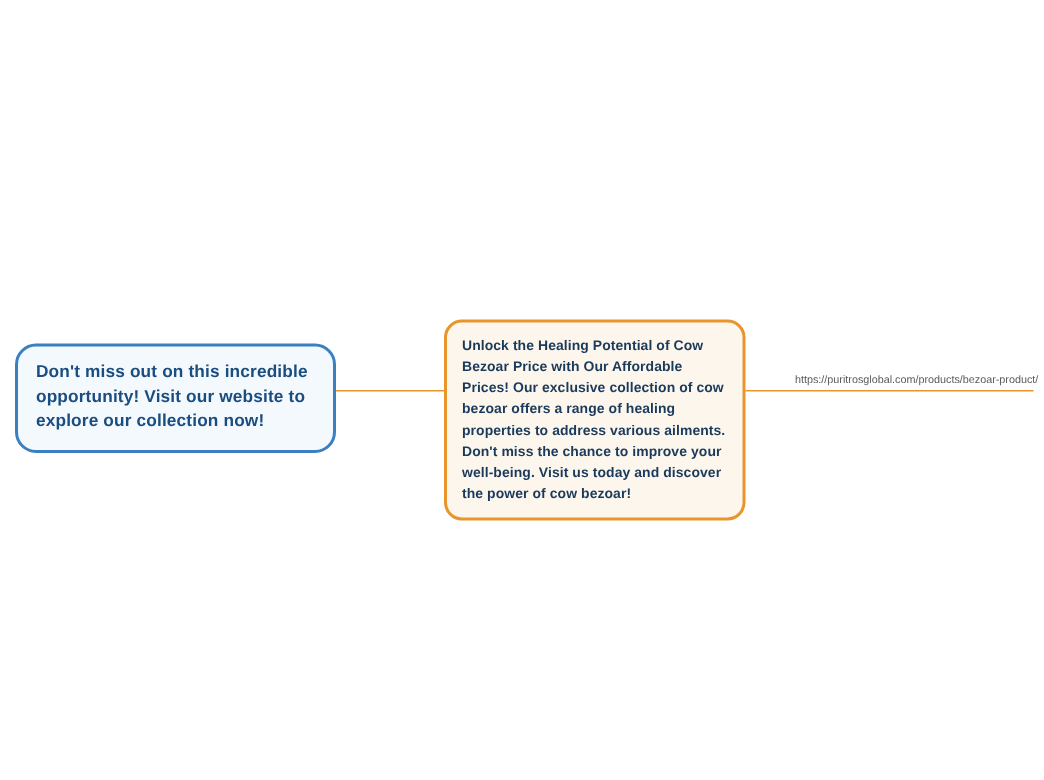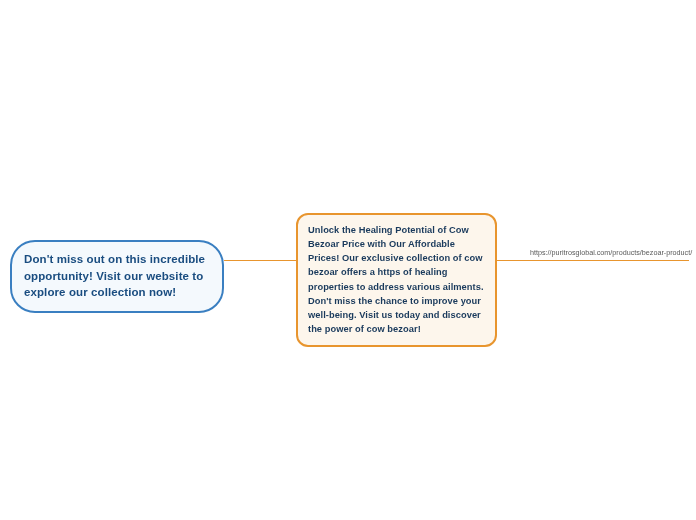--- a/index.html
+++ b/index.html
@@ -33,25 +33,25 @@
   #connector-right {
     left: 497px;
     top: 260px;
     width: 192px;
   }
 
   
   #node-left {
     position: absolute;
     left: 10px;
-    top: 240px;
+    top: 229px;
     width: 214px;
     box-sizing: border-box;
     border: 2px solid #3a7fc1;
-    border-radius: 25px;
+    border-radius: 14px;
     background: #f4f9fd;
     padding: 9px 12px 10px 12px;
   }
   #node-left .text {
     color: #1a4d80;
     font-size: 11.5px;
     font-weight: bold;
     line-height: 1.45;
     letter-spacing: 0.1px;
   }
@@ -96,20 +96,20 @@
 <div id="canvas">
 
   <div class="connector" id="connector-left"></div>
   <div class="connector" id="connector-right"></div>
 
   <div id="node-left">
     <div class="text">Don't miss out on this incredible opportunity! Visit our website to explore our collection now!</div>
   </div>
 
   <div id="node-center">
-    <div class="text">Unlock the Healing Potential of Cow Bezoar Price with Our Affordable Prices! Our exclusive collection of cow bezoar offers a https of healing properties to address various ailments. Don't miss the chance to improve your well-being. Visit us today and discover the power of cow bezoar!</div>
+    <div class="text">Unlock the Healing Potential of Cow Bezoar Price with Our Affordable Prices! Our exclusive collection of cow bezoar offers a range of healing properties to address various ailments. Don't miss the chance to improve your well-being. Visit us today and discover the power of cow bezoar!</div>
   </div>
 
   <div id="node-url">
     <div class="text">https://puritrosglobal.com/products/bezoar-product/</div>
   </div>
 
 </div>
 
 </body></html>

